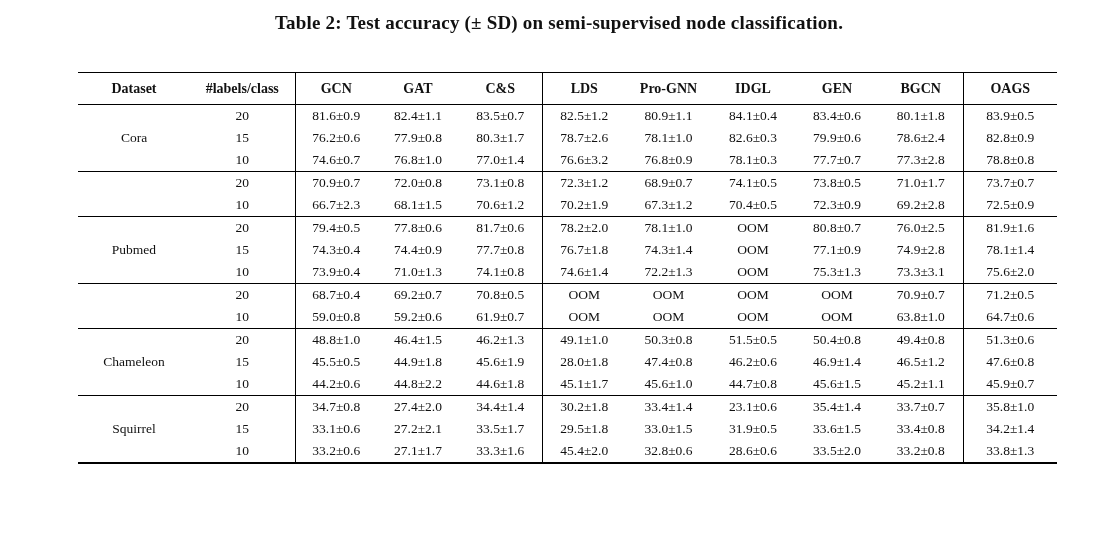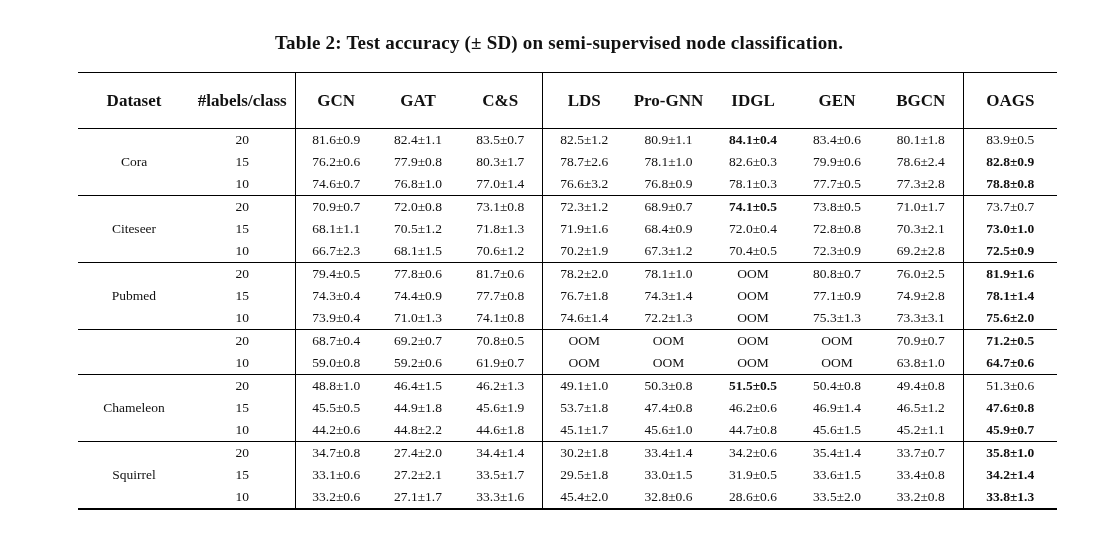--- a/index.html
+++ b/index.html
@@ -20,60 +20,59 @@
   }
   .caption {
     position: absolute;
     top: 12px;
     left: 0;
     width: 100%;
     text-align: center;
     font-size: 19px;
     font-weight: bold;
     letter-spacing: 0.2px;
-    margin-top: 20px;
   }
   table.results {
     position: absolute;
     left: 78px;
     top: 72px;
     width: 979px;
     border-collapse: collapse;
     table-layout: fixed;
     font-size: 13.5px;
   }
   table.results th {
     font-weight: bold;
-    font-size: 17px;
+    font-size: 14px;
     height: 31px;
     text-align: center;
     border-top: 1.5px solid #000;
     border-bottom: 1px solid #000;
-    padding: 12px 4px;
+    padding: 0 4px;
     white-space: nowrap;
   }
   table.results td {
     height: 22px;
     text-align: center;
     padding: 0 4px;
     white-space: nowrap;
     vertical-align: middle;
   }
   table.results tr.group-start td {
     border-top: 1px solid #000;
   }
   table.results tr.last-row td {
     border-bottom: 2px solid #000;
   }
   table.results .sep {
     border-left: 1px solid #000;
     margin-left: 48px;
   }
   table.results .bold {
-    font-weight: bold;
+    font-weight: normal;
   }
 </style>
 </head>
 <body>
 
 <div class="page">
   <div class="caption">Table 2: Test accuracy (± SD) on semi-supervised node classification.</div>
   <table class="results">
     <colgroup>
       <col style="width:112px">
@@ -132,51 +131,38 @@
         </tr>
         <tr>
           <td></td>
           <td>10</td>
           <td class="sep">74.6±0.7</td>
           <td>76.8±1.0</td>
           <td>77.0±1.4</td>
           <td class="sep">76.6±3.2</td>
           <td>76.8±0.9</td>
           <td>78.1±0.3</td>
-          <td>77.7±0.5</td>
+          <td>77.7±0.7</td>
           <td>77.3±2.8</td>
           <td class="sep bold">78.8±0.8</td>
         </tr>
         <tr class="group-start">
           <td></td>
           <td>20</td>
           <td class="sep">70.9±0.7</td>
           <td>72.0±0.8</td>
           <td>73.1±0.8</td>
           <td class="sep">72.3±1.2</td>
           <td>68.9±0.7</td>
           <td class="bold">74.1±0.5</td>
           <td>73.8±0.5</td>
           <td>71.0±1.7</td>
           <td class="sep">73.7±0.7</td>
         </tr>
         <tr>
-          <td>Citeseer</td>
-          <td>15</td>
-          <td class="sep">68.1±1.1</td>
-          <td>70.5±1.2</td>
-          <td>71.8±1.3</td>
-          <td class="sep">71.9±1.6</td>
-          <td>68.4±0.9</td>
-          <td>72.0±0.4</td>
-          <td>72.8±0.8</td>
-          <td>70.3±2.1</td>
-          <td class="sep bold">73.0±1.0</td>
-        </tr>
-        <tr>
           <td></td>
           <td>10</td>
           <td class="sep">66.7±2.3</td>
           <td>68.1±1.5</td>
           <td>70.6±1.2</td>
           <td class="sep">70.2±1.9</td>
           <td>67.3±1.2</td>
           <td>70.4±0.5</td>
           <td>72.3±0.9</td>
           <td>69.2±2.8</td>
@@ -259,21 +245,21 @@
           <td>50.4±0.8</td>
           <td>49.4±0.8</td>
           <td class="sep">51.3±0.6</td>
         </tr>
         <tr>
           <td>Chameleon</td>
           <td>15</td>
           <td class="sep">45.5±0.5</td>
           <td>44.9±1.8</td>
           <td>45.6±1.9</td>
-          <td class="sep">53.7±1.8</td>
+          <td class="sep">28.0±1.8</td>
           <td>47.4±0.8</td>
           <td>46.2±0.6</td>
           <td>46.9±1.4</td>
           <td>46.5±1.2</td>
           <td class="sep bold">47.6±0.8</td>
         </tr>
         <tr>
           <td></td>
           <td>10</td>
           <td class="sep">44.2±0.6</td>
@@ -287,21 +273,21 @@
           <td class="sep bold">45.9±0.7</td>
         </tr>
         <tr class="group-start">
           <td></td>
           <td>20</td>
           <td class="sep">34.7±0.8</td>
           <td>27.4±2.0</td>
           <td>34.4±1.4</td>
           <td class="sep">30.2±1.8</td>
           <td>33.4±1.4</td>
-          <td>34.2±0.6</td>
+          <td>23.1±0.6</td>
           <td>35.4±1.4</td>
           <td>33.7±0.7</td>
           <td class="sep bold">35.8±1.0</td>
         </tr>
         <tr>
           <td>Squirrel</td>
           <td>15</td>
           <td class="sep">33.1±0.6</td>
           <td>27.2±2.1</td>
           <td>33.5±1.7</td>

